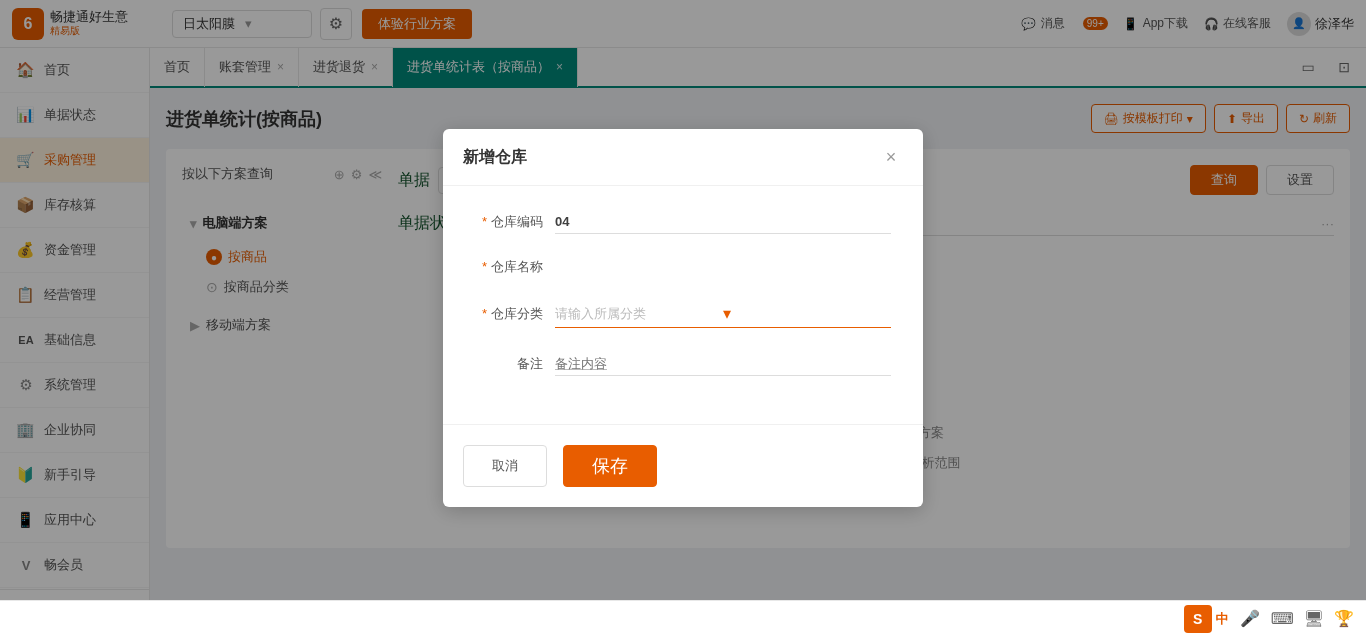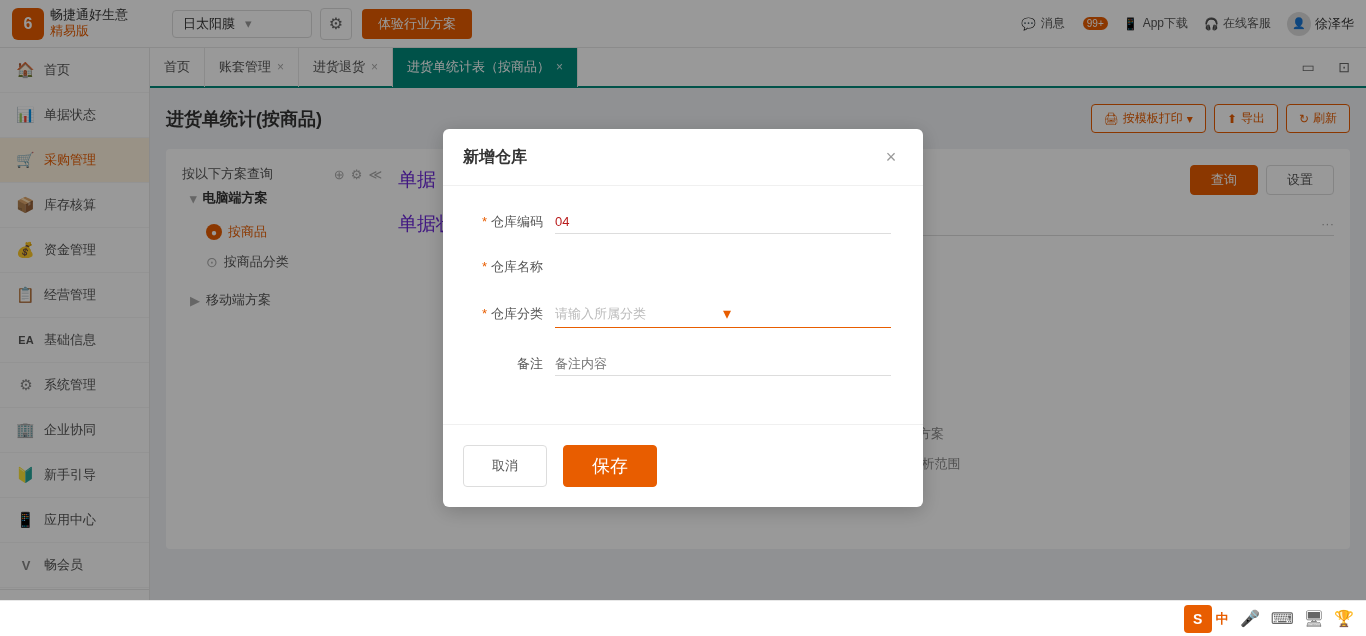--- a/index.html
+++ b/index.html
@@ -25,21 +25,21 @@
     }
     .logo-icon {
       width: 32px; height: 32px;
       background: #e85d00;
       border-radius: 6px;
       display: flex; align-items: center; justify-content: center;
       color: #fff; font-weight: bold; font-size: 16px;
       margin-right: 6px;
     }
     .logo-text { font-size: 13px; color: #333; line-height: 1.2; }
-    .logo-sub { font-size: 13px; color: #e85d00; }
+    .logo-sub { font-size: 10px; color: #e85d00; }
     .store-selector {
       display: flex; align-items: center;
       border: 1px solid #ddd; border-radius: 4px;
       padding: 4px 10px; min-width: 140px;
       cursor: pointer; background: #fff;
       margin-left: 10px;
     }
     .store-selector span { flex: 1; color: #333; }
     .store-selector .arrow { color: #999; margin-left: 6px; }
     .gear-btn {
@@ -201,21 +201,21 @@
       padding: 16px;
       display: flex;
       gap: 16px;
     }
     .left-panel {
       width: 200px;
       flex-shrink: 0;
     }
     .left-panel-header {
       display: flex; align-items: center;
-      margin-bottom: 0; color: #555;
+      margin-bottom: 25px; color: #555;
     }
     .left-panel-header span { flex: 1; font-size: 13px; }
     .lph-icons { display: flex; gap: 6px; color: #aaa; cursor: pointer; }
     .tree-item {
       padding: 6px 8px;
       cursor: pointer;
       color: #555;
       display: flex; align-items: center; gap: 6px;
       border-radius: 4px;
     }
@@ -237,21 +237,21 @@
       border-radius: 50%;
       display: flex; align-items: center; justify-content: center;
       color: #fff; font-size: 10px;
     }
 
     .right-panel { flex: 1; }
     .filter-row {
       display: flex; align-items: center; gap: 8px;
       margin-bottom: 16px;
     }
-    .filter-label { color: #6d28d9; font-size: 19px; white-space: nowrap; }
+    .filter-label { color: #14532d; font-size: 16px; white-space: nowrap; }
     .filter-select {
       border: 1px solid #ddd;
       border-radius: 4px;
       padding: 4px 8px;
       min-width: 120px;
       display: flex; align-items: center; justify-content: space-between;
       cursor: pointer; color: #555;
     }
     .empty-area {
       display: flex; flex-direction: column;
@@ -333,20 +333,21 @@
       color: #bbb;
     }
     .form-input-plain {
       flex: 1;
       border: none;
       border-bottom: 1px solid #ddd;
       padding: 4px 0;
       font-size: 13px;
       color: #bbb;
       outline: none;
+      text-decoration: underline;
     }
     .form-select-row {
       flex: 1;
       display: flex; align-items: center;
       border-bottom: 1px solid #e85d00;
       padding: 4px 0;
     }
     .form-select-row span { flex: 1; color: #bbb; font-size: 13px; }
     .form-select-row .sel-arrow { color: #e85d00; font-size: 16px; }
     .modal-footer {
@@ -630,21 +631,21 @@
     <div class="modal-header">
       <span class="modal-title">新增仓库</span>
       <div class="modal-close">×</div>
     </div>
     <div class="modal-body">
 
       <div class="form-row">
         <div class="form-label">
           <span class="required-star">*</span><span>仓库编码</span>
         </div>
-        <input class="form-input" type="text" value="04" style="border-bottom: 1px solid rgb(221, 221, 221); color: #b91c1c;">
+        <input class="form-input" type="text" value="04" style="border-bottom: 1px solid rgb(221, 221, 221); color: #404040; font-weight: bold;">
       </div>
 
       <div class="form-row">
         <div class="form-label">
           <span class="required-star">*</span><span>仓库名称</span>
         </div>
       </div>
 
       <div class="form-row">
         <div class="form-label">

